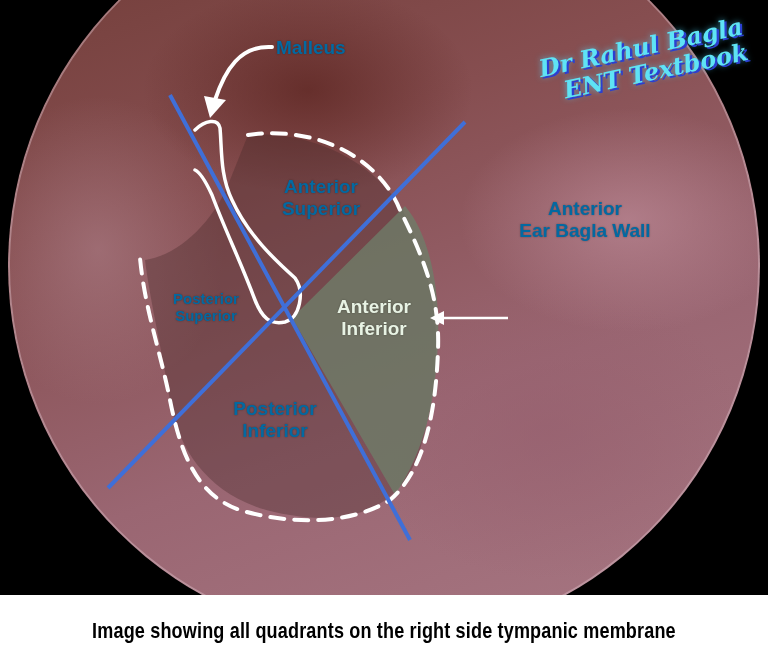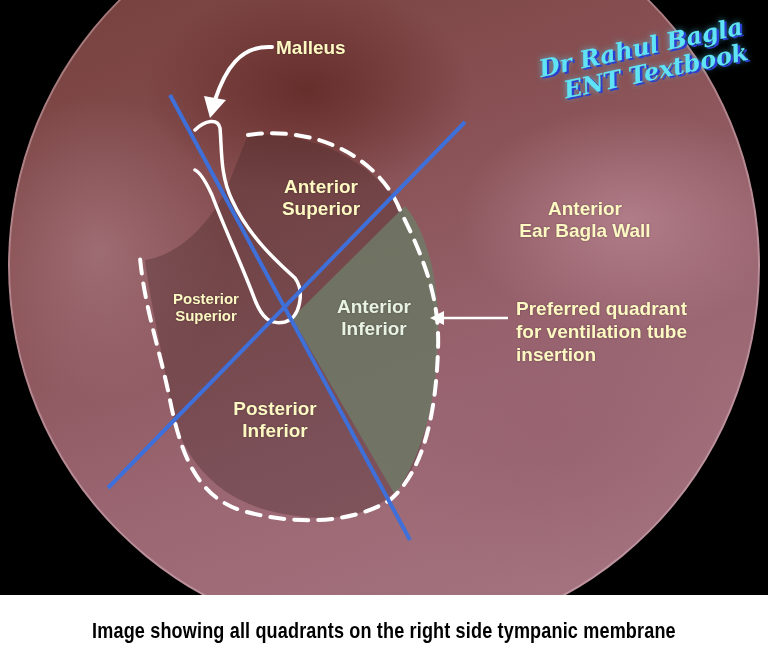--- a/index.html
+++ b/index.html
@@ -20,21 +20,21 @@
       radial-gradient(ellipse 260px 200px at 540px 540px, rgba(150,95,110,0.6), rgba(150,95,110,0) 75%),
       radial-gradient(ellipse 220px 140px at 300px 200px, rgba(90,35,30,0.7), rgba(90,35,30,0) 75%),
       linear-gradient(160deg, #6e3a34 0%, #864e50 35%, #9a6672 65%, #a87884 100%);
     box-shadow: inset 0 0 0 2px rgba(220,190,200,0.45);
   }
   .eardrum {
     position: absolute; left: 0; top: 0; width: 768px; height: 595px;
   }
 
   .lbl {
-    position: absolute; color: #fef9c3; font-weight: bold;
+    position: absolute; color: #0369a1; font-weight: bold;
     text-align: center; line-height: 1.15;
     text-shadow: 0 0 2px rgba(0,0,0,0.35);
   }
   .lbl span { display: block; }
   .lbl-malleus { left: 276px; top: 37px; font-size: 19px; text-align: left; }
   .lbl-as { left: 256px; top: 176px; width: 130px; font-size: 19px; }
   .lbl-ps { left: 156px; top: 290px; width: 100px; font-size: 15px; }
   .lbl-ai { left: 314px; top: 296px; width: 120px; font-size: 19px; color: #e8f3e4; }
   .lbl-pi { left: 210px; top: 398px; width: 130px; font-size: 19px; }
   .lbl-wall { left: 500px; top: 198px; width: 170px; font-size: 19px; }
@@ -107,25 +107,20 @@
   <div class="lbl lbl-pi">
     <span>Posterior</span>
     <span>Inferior</span>
   </div>
 
   <div class="lbl lbl-wall">
     <span>Anterior</span>
     <span>Ear Bagla Wall</span>
   </div>
 
-  <div class="lbl lbl-pref">
-    <span>Preferred quadrant</span>
-    <span>for ventilation tube</span>
-    <span>insertion</span>
-  </div>
 
   <div class="watermark">
     <span class="w1">Dr Rahul Bagla</span>
     <span class="w2">ENT Textbook</span>
   </div>
 </div>
 
 <div class="caption">
   <div class="caption-text">Image showing all quadrants on the right side tympanic membrane</div>
 </div>

